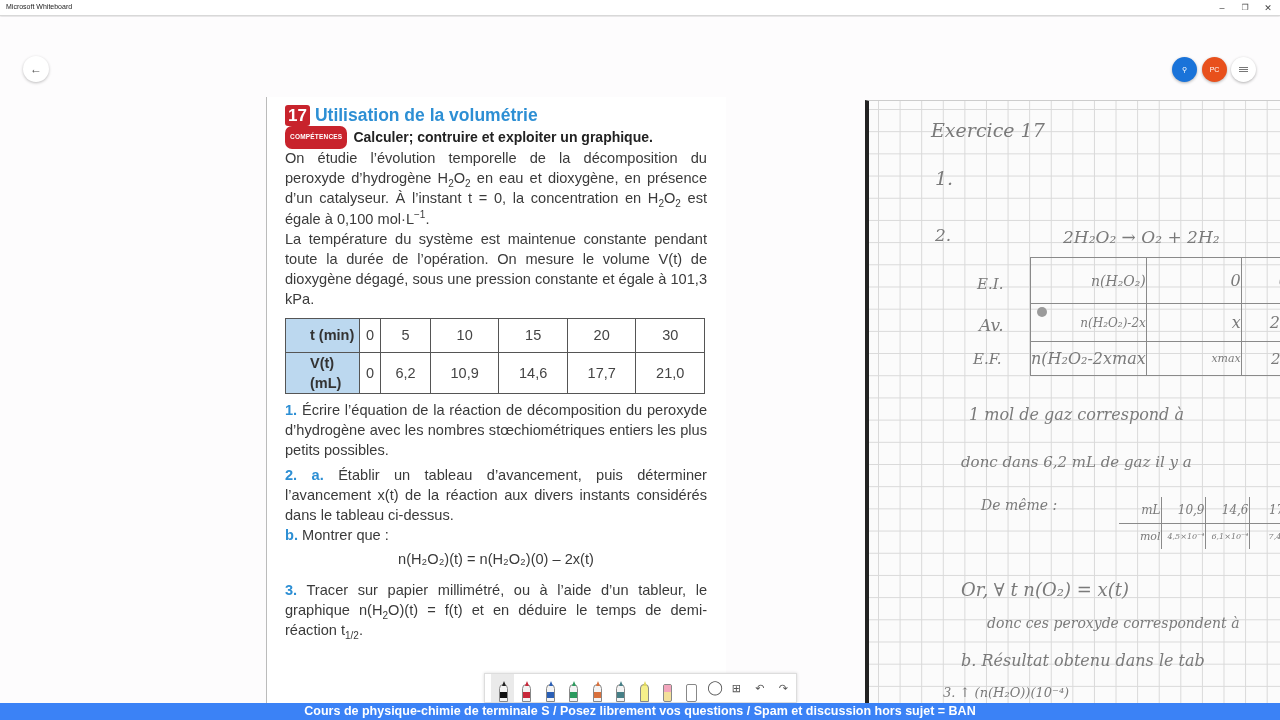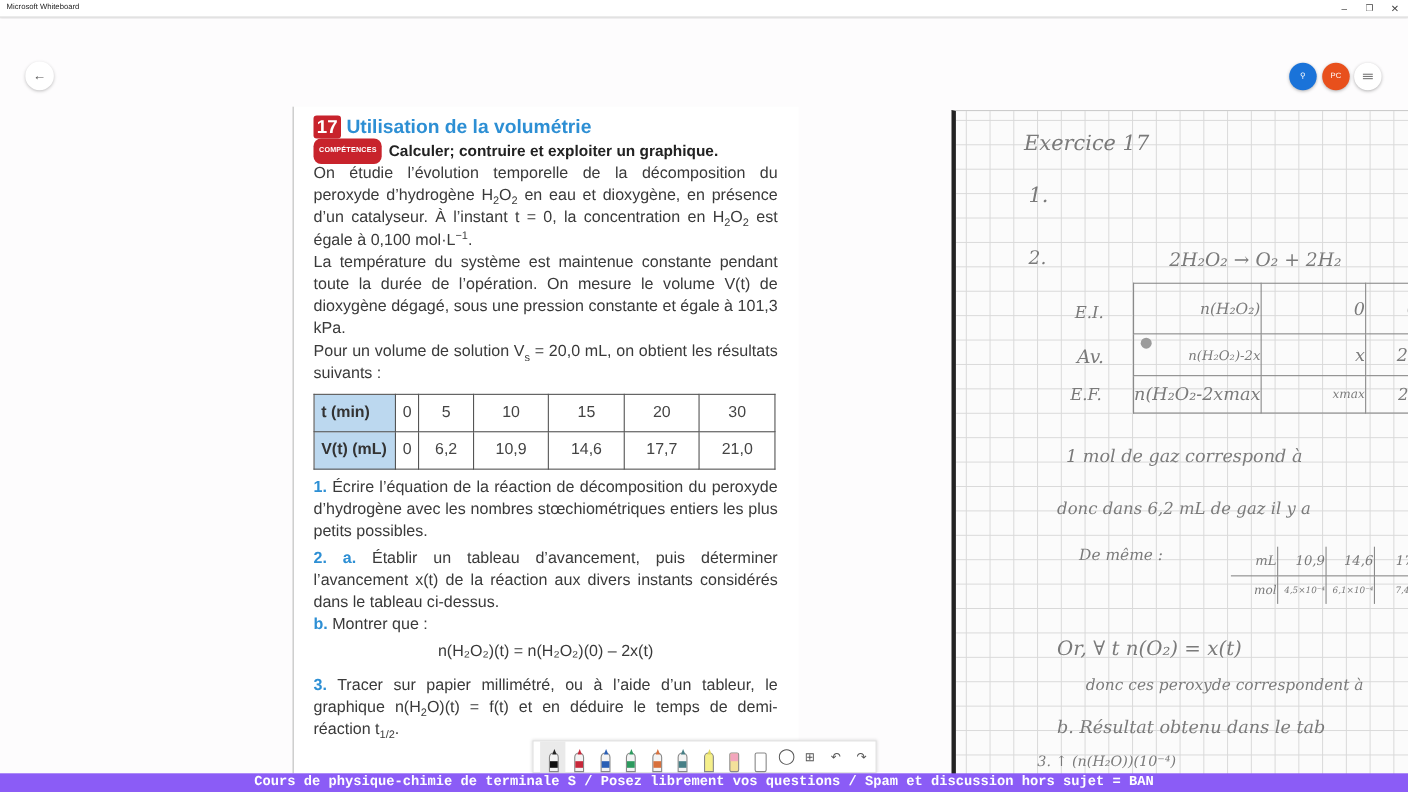--- a/index.html
+++ b/index.html
@@ -18,21 +18,21 @@
   .page .inner { position: absolute; left: 18px; top: 6px; width: 422px; color: #3a3a3a; font-size: 14.6px; line-height: 20.2px; text-align: justify; }
   .ex-head { display: flex; align-items: center; height: 24px; }
   .ex-num { background: #c8232c; color: #fff; font-weight: bold; font-size: 17px; padding: 0 3px; border-radius: 3px; height: 21px; line-height: 21px; margin-right: 5px; }
   .ex-title { color: #2d8fd4; font-weight: bold; font-size: 17.5px; }
   .comp-line { display: flex; align-items: center; height: 21px; }
   .comp-badge { background: #c8232c; color: #fff; font-size: 6.5px; font-weight: bold; border-radius: 7px; padding: 1px 5px; margin-right: 6px; letter-spacing: 0.2px; }
   .comp-text { font-weight: bold; font-size: 14px; color: #222; }
   .para { margin: 0; }
   .datatable { border-collapse: collapse; margin: 8px 0 6px 0; width: 420px; font-size: 14.5px; }
   .datatable td { border: 1px solid #555; height: 34px; text-align: center; color: #444; }
-  .datatable td.hdr { background: #bcd8ef; font-weight: bold; color: #333; text-align: left; padding-left: 6px; width: 74px; }
+  .datatable td.hdr { background: #bcd8ef; font-weight: bold; color: #333; text-align: left; padding-left: 24px; width: 74px; }
   .q { margin-top: 4px; }
   .qnum { color: #2d8fd4; font-weight: bold; }
   .formula { text-align: center; margin: 4px 0 10px 0; }
   sub, sup { font-size: 10px; line-height: 0; }
 
   
   .note { position: absolute; left: 865px; top: 100px; width: 415px; height: 646px; background-color: #fbfbfb;
     background-image: linear-gradient(#d9d9d9 1px, transparent 1px), linear-gradient(90deg, #d9d9d9 1px, transparent 1px);
     background-size: 21.6px 22.2px; background-position: 9px 8px; border-left: 4px solid #222; border-top: 1px solid #ccc; overflow: hidden; }
   .hw { position: absolute; font-family: "DejaVu Serif", serif; font-style: italic; color: #7a7a7a; white-space: nowrap; }
@@ -42,21 +42,21 @@
 
   
   .toolbar { position: absolute; left: 484px; top: 673px; width: 313px; height: 30px; background: #fff; border: 1px solid #ddd; box-shadow: 0 0 3px rgba(0,0,0,0.15); display: flex; align-items: flex-end; padding-left: 6px; }
   .tool { width: 24px; height: 28px; position: relative; }
   .pen { position: absolute; left: 8px; bottom: 0; width: 9px; height: 18px; border-radius: 5px 5px 0 0; border: 1px solid #888; background: #f4f4f4; }
   .pen .tip { position: absolute; left: 2px; top: -4px; width: 0; height: 0; border-left: 2px solid transparent; border-right: 2px solid transparent; border-bottom: 5px solid #222; }
   .pen .band { position: absolute; left: 0; right: 0; bottom: 3px; height: 6px; }
   .small-ic { position: absolute; left: 6px; top: 8px; font-size: 11px; color: #555; }
 
   
-  .caption { position: absolute; left: 0; top: 703px; width: 1280px; height: 17px; background: #8b5cf6; color: #fff; font-family: Liberation Mono, monospace; font-weight: bold; font-size: 12.5px; text-align: center; line-height: 17px; }
+  .caption { position: absolute; left: 0; top: 703px; width: 1280px; height: 17px; background: #3b82f6; color: #fff; font-family: Liberation Sans, sans-serif; font-weight: bold; font-size: 12.5px; text-align: center; line-height: 17px; }
 </style>
 </head>
 <body>
 
 <div class="titlebar">
   <span class="title">Microsoft Whiteboard</span>
   <span class="winctl" style="left:1210px">–</span>
   <span class="winctl" style="left:1233px;font-size:8px">❐</span>
   <span class="winctl" style="left:1256px">✕</span>
 </div>
@@ -83,21 +83,20 @@
     <div class="ex-head">
       <span class="ex-num">17</span>
       <span class="ex-title">Utilisation de la volumétrie</span>
     </div>
     <div class="comp-line">
       <span class="comp-badge">COMPÉTENCES</span>
       <span class="comp-text">Calculer; contruire et exploiter un graphique.</span>
     </div>
     <p class="para"><span>On étudie l’évolution temporelle de la décomposition du peroxyde d’hydrogène H</span><sub>2</sub>O<sub>2</sub><span> en eau et dioxygène, en présence d’un catalyseur. À l’instant t = 0, la concentration en H</span><sub>2</sub>O<sub>2</sub><span> est égale à 0,100 mol·L</span><sup>−1</sup><span>.</span></p>
     <p class="para">La température du système est maintenue constante pendant toute la durée de l’opération. On mesure le volume V(t) de dioxygène dégagé, sous une pression constante et égale à 101,3 kPa.</p>
-    <p class="para"><span>Pour un volume de solution V</span><sub>s</sub><span> = 20,0 mL, on obtient les résultats suivants :</span></p>
 
     <table class="datatable">
       <tbody>
           <tr>
         <td class="hdr">t (min)</td>
         <td>0</td>
         <td>5</td>
         <td>10</td>
         <td>15</td>
         <td>20</td>

